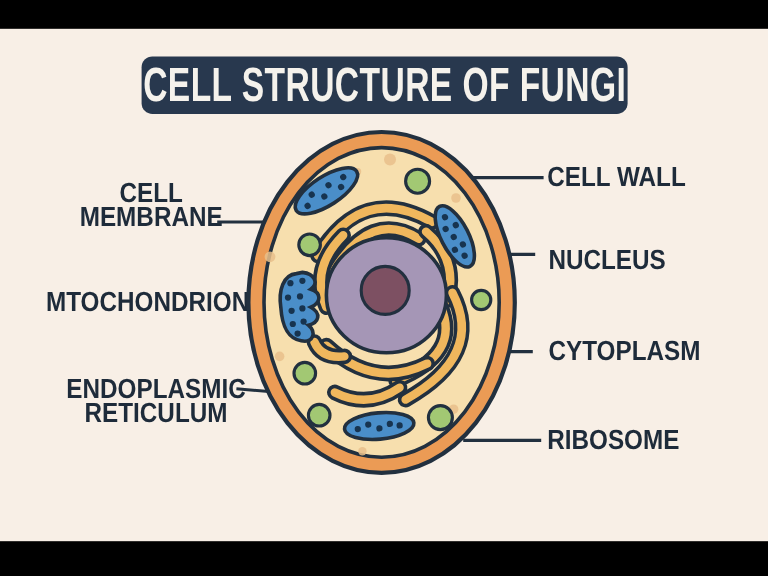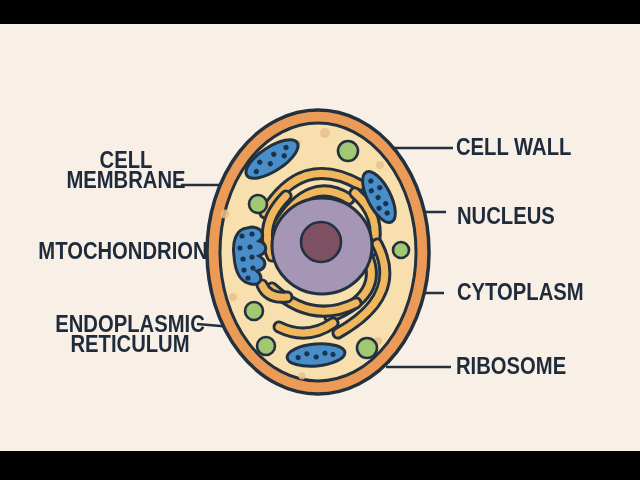--- a/index.html
+++ b/index.html
@@ -37,20 +37,23 @@
   .freckle{fill:var(--freckle);opacity:.85;}
 </style>
 </head>
 <body>
 
 <div class="stage">
 
   <div class="letterbox top"></div>
   <div class="letterbox bottom"></div>
 
+  <div class="banner">
+    <span>CELL STRUCTURE OF FUNGI</span>
+  </div>
 
   <div class="lbl leftcol" style="left:26px;top:150px;width:200px;">
     <span>CELL</span>
     <span>MEMBRANE</span>
   </div>
   <div class="lbl leftcol" style="left:23px;top:241px;width:200px;">
     <span>MTOCHONDRION</span>
   </div>
   <div class="lbl leftcol" style="left:30px;top:314px;width:200px;">
     <span>ENDOPLASMIC</span>

